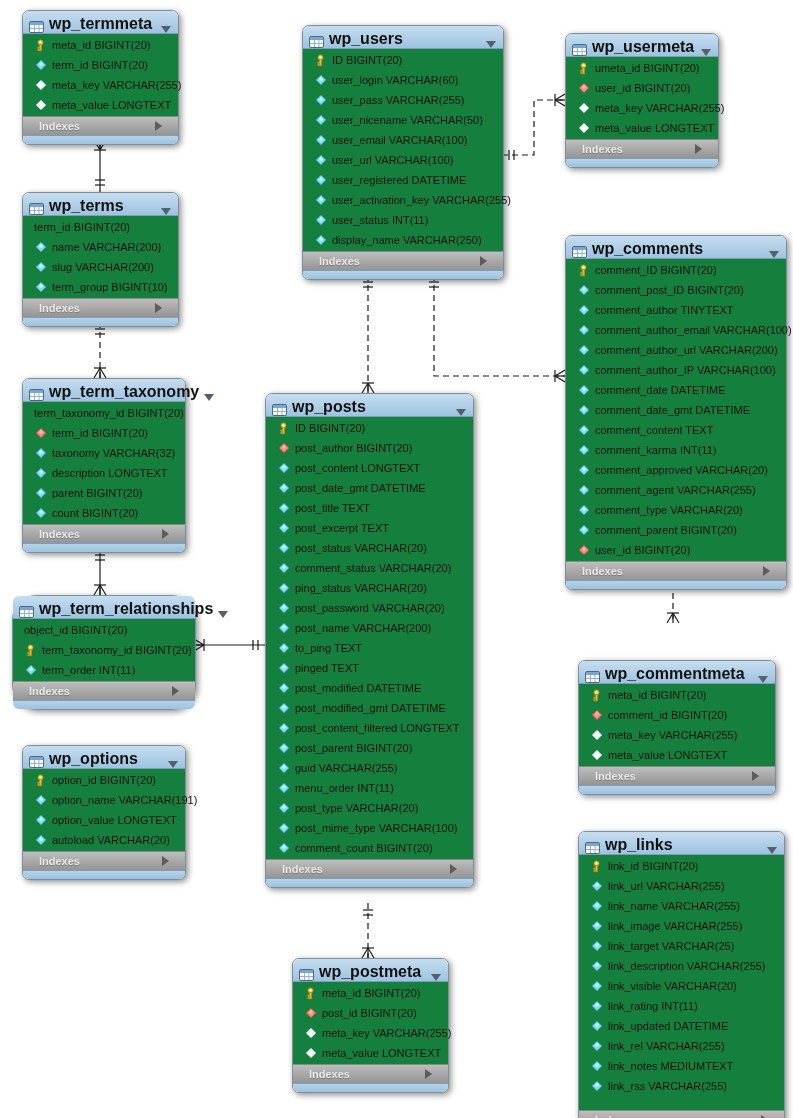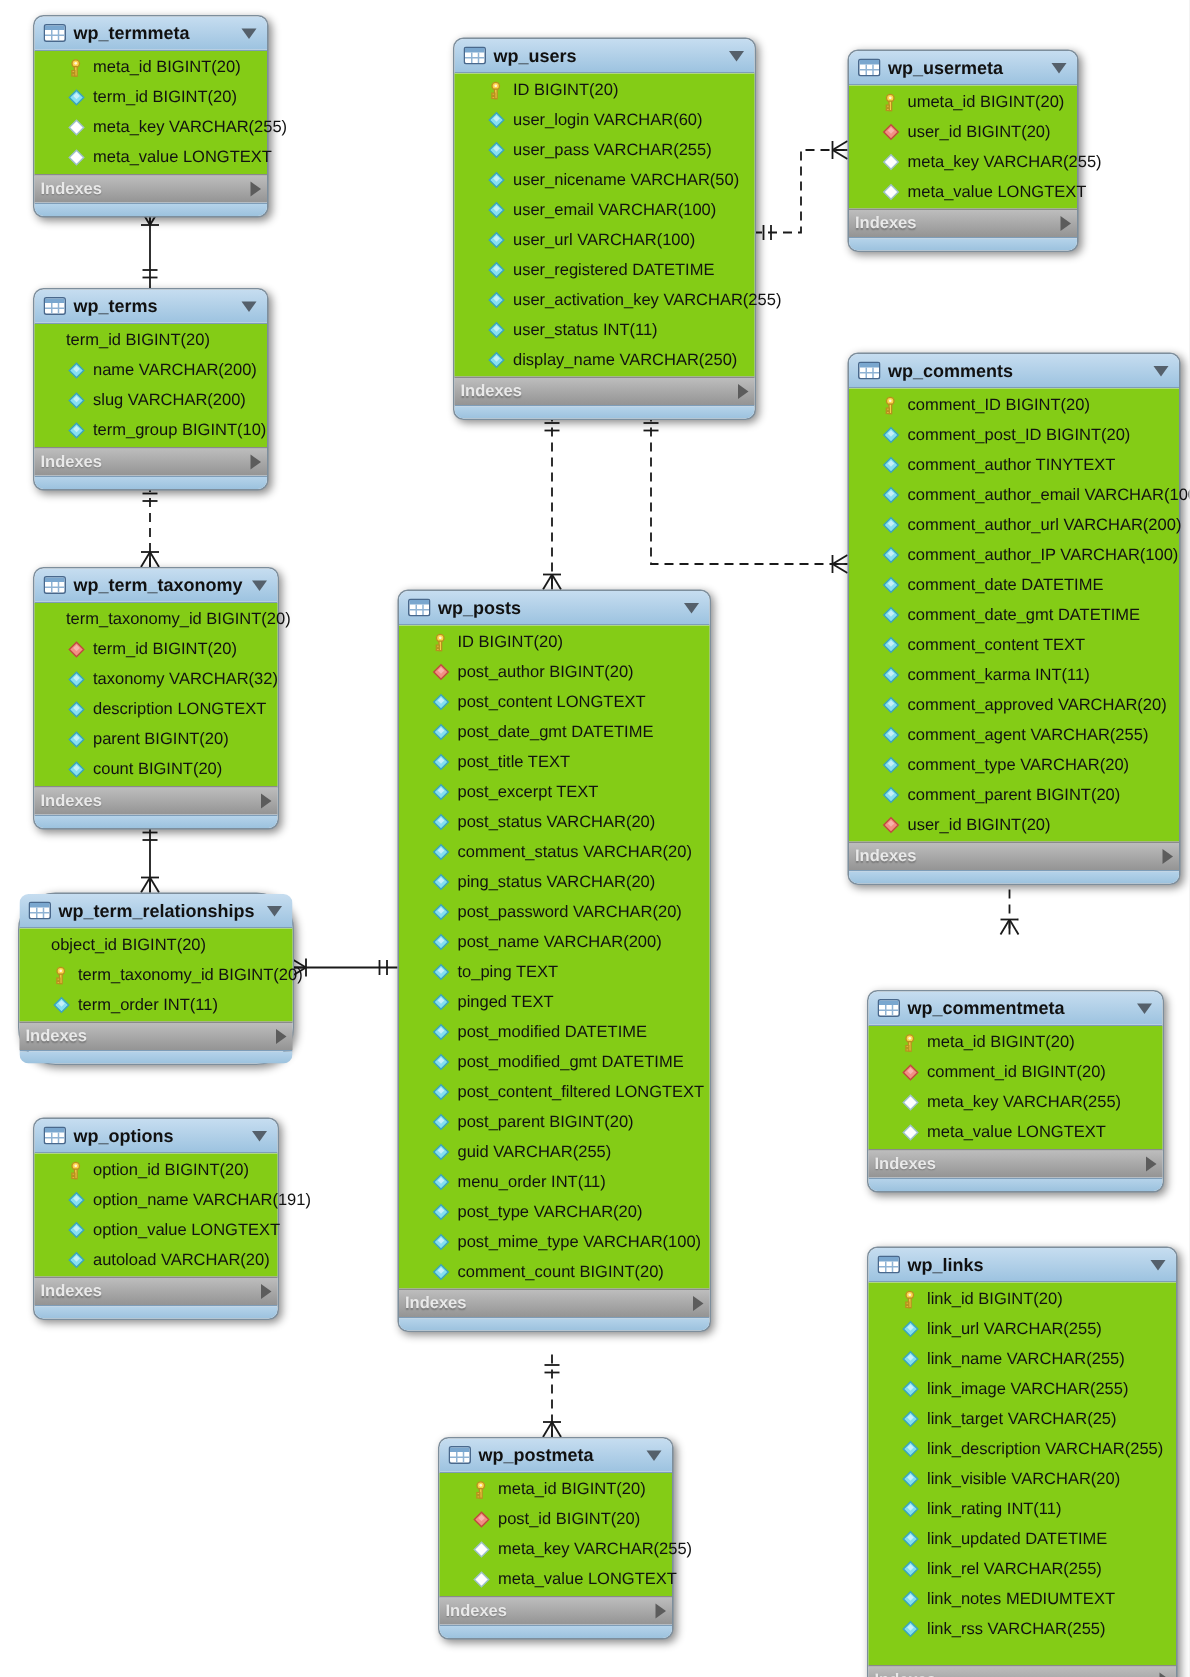--- a/index.html
+++ b/index.html
@@ -6,36 +6,36 @@
   #canvas{
     position:relative;width:793px;height:1118px;background:#ffffff;
     overflow:hidden;font-family:"Liberation Sans",sans-serif;
   }
   #rel-lines{position:absolute;left:0;top:0;width:793px;height:1118px;}
   .table{
     position:absolute;background:#fff;border:1px solid #7d8e9c;border-radius:7px;
     box-shadow:2px 2px 6px rgba(0,0,0,.45);font-family:"Liberation Sans",sans-serif;
   }
   .hdr{
-    height:22px;display:flex;align-items:center;gap:5px;padding:0 7px 0 6px;
+    height:22px;display:flex;align-items:flex-end;gap:5px;padding:0 7px 0 6px;
     background:linear-gradient(#c6ddf0,#9dc3e0);border-bottom:1px solid #7e9db8;
-    border-radius:6px 6px 0 0;font-size:12px;font-weight:bold;color:#111;
+    border-radius:6px 6px 0 0;font-size:16px;font-weight:bold;color:#111;
   }
   .hdr .ttl{white-space:nowrap;}
   .hdr-arrow{
     margin-left:auto;width:0;height:0;flex:none;
     border-left:5px solid transparent;border-right:5px solid transparent;
     border-top:7px solid #55606b;
   }
-  .body{background:#84cc16;padding:1px 16px;}
+  .body{background:#15803d;padding:1px 6px;}
   .row{height:20px;display:flex;align-items:center;padding:0 4px 0 5px;}
   .row .ico{width:13px;height:13px;margin-right:5px;flex:none;display:flex;align-items:center;justify-content:center;}
   .row .txt{font-size:11px;color:#111;white-space:nowrap;}
   .idx{
-    height:18px;display:flex;align-items:center;padding:0 4px;
+    height:18px;display:flex;align-items:center;padding:0 16px;
     background:linear-gradient(#bdbdbd,#949494);border-top:1px solid #8a8a8a;
     font-size:11px;font-weight:bold;color:#e9e9e9;text-shadow:0 1px 1px rgba(0,0,0,.25);
   }
   .idx-arrow{
     margin-left:auto;width:0;height:0;
     border-top:5px solid transparent;border-bottom:5px solid transparent;
     border-left:7px solid #5c5c5c;
   }
   .strip{
     height:8px;background:linear-gradient(#b5d3ea,#9cc2de);

